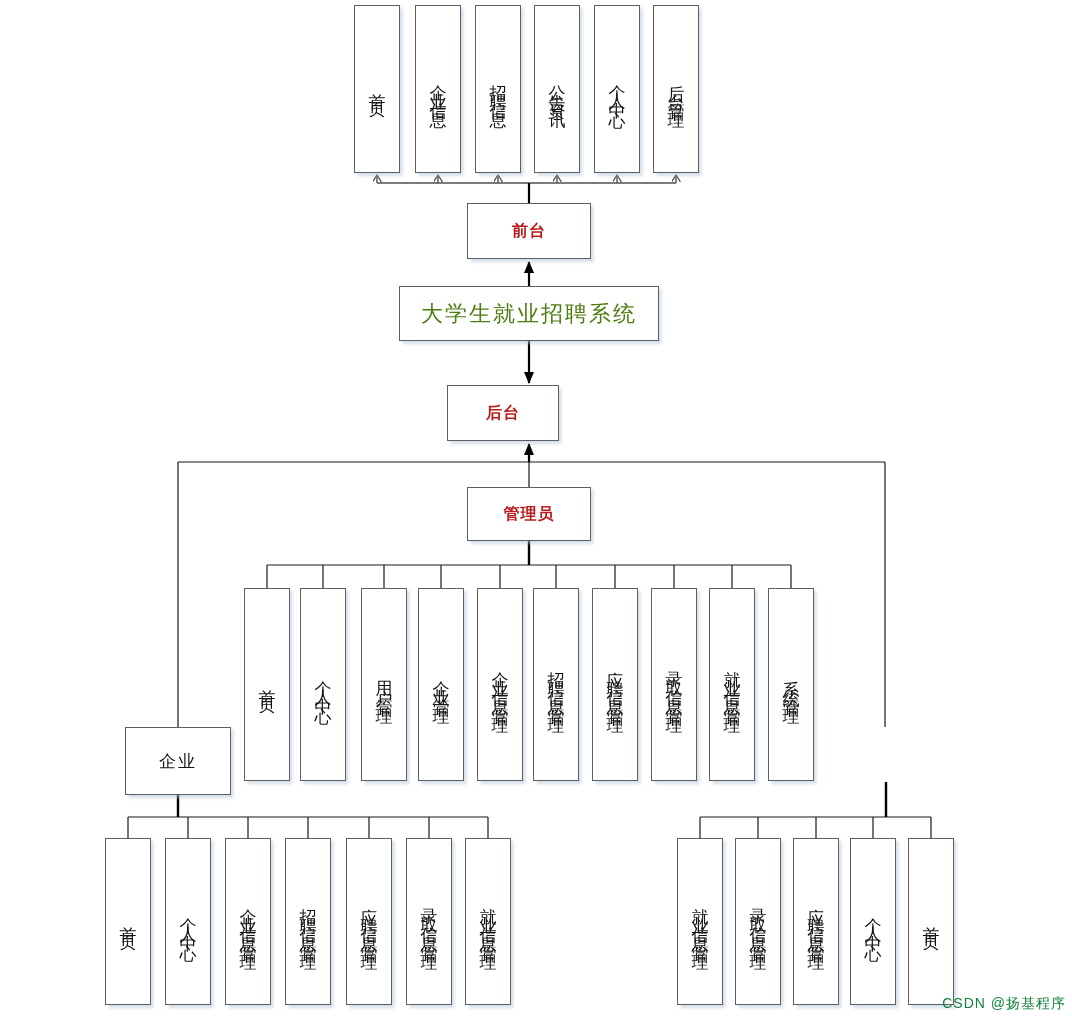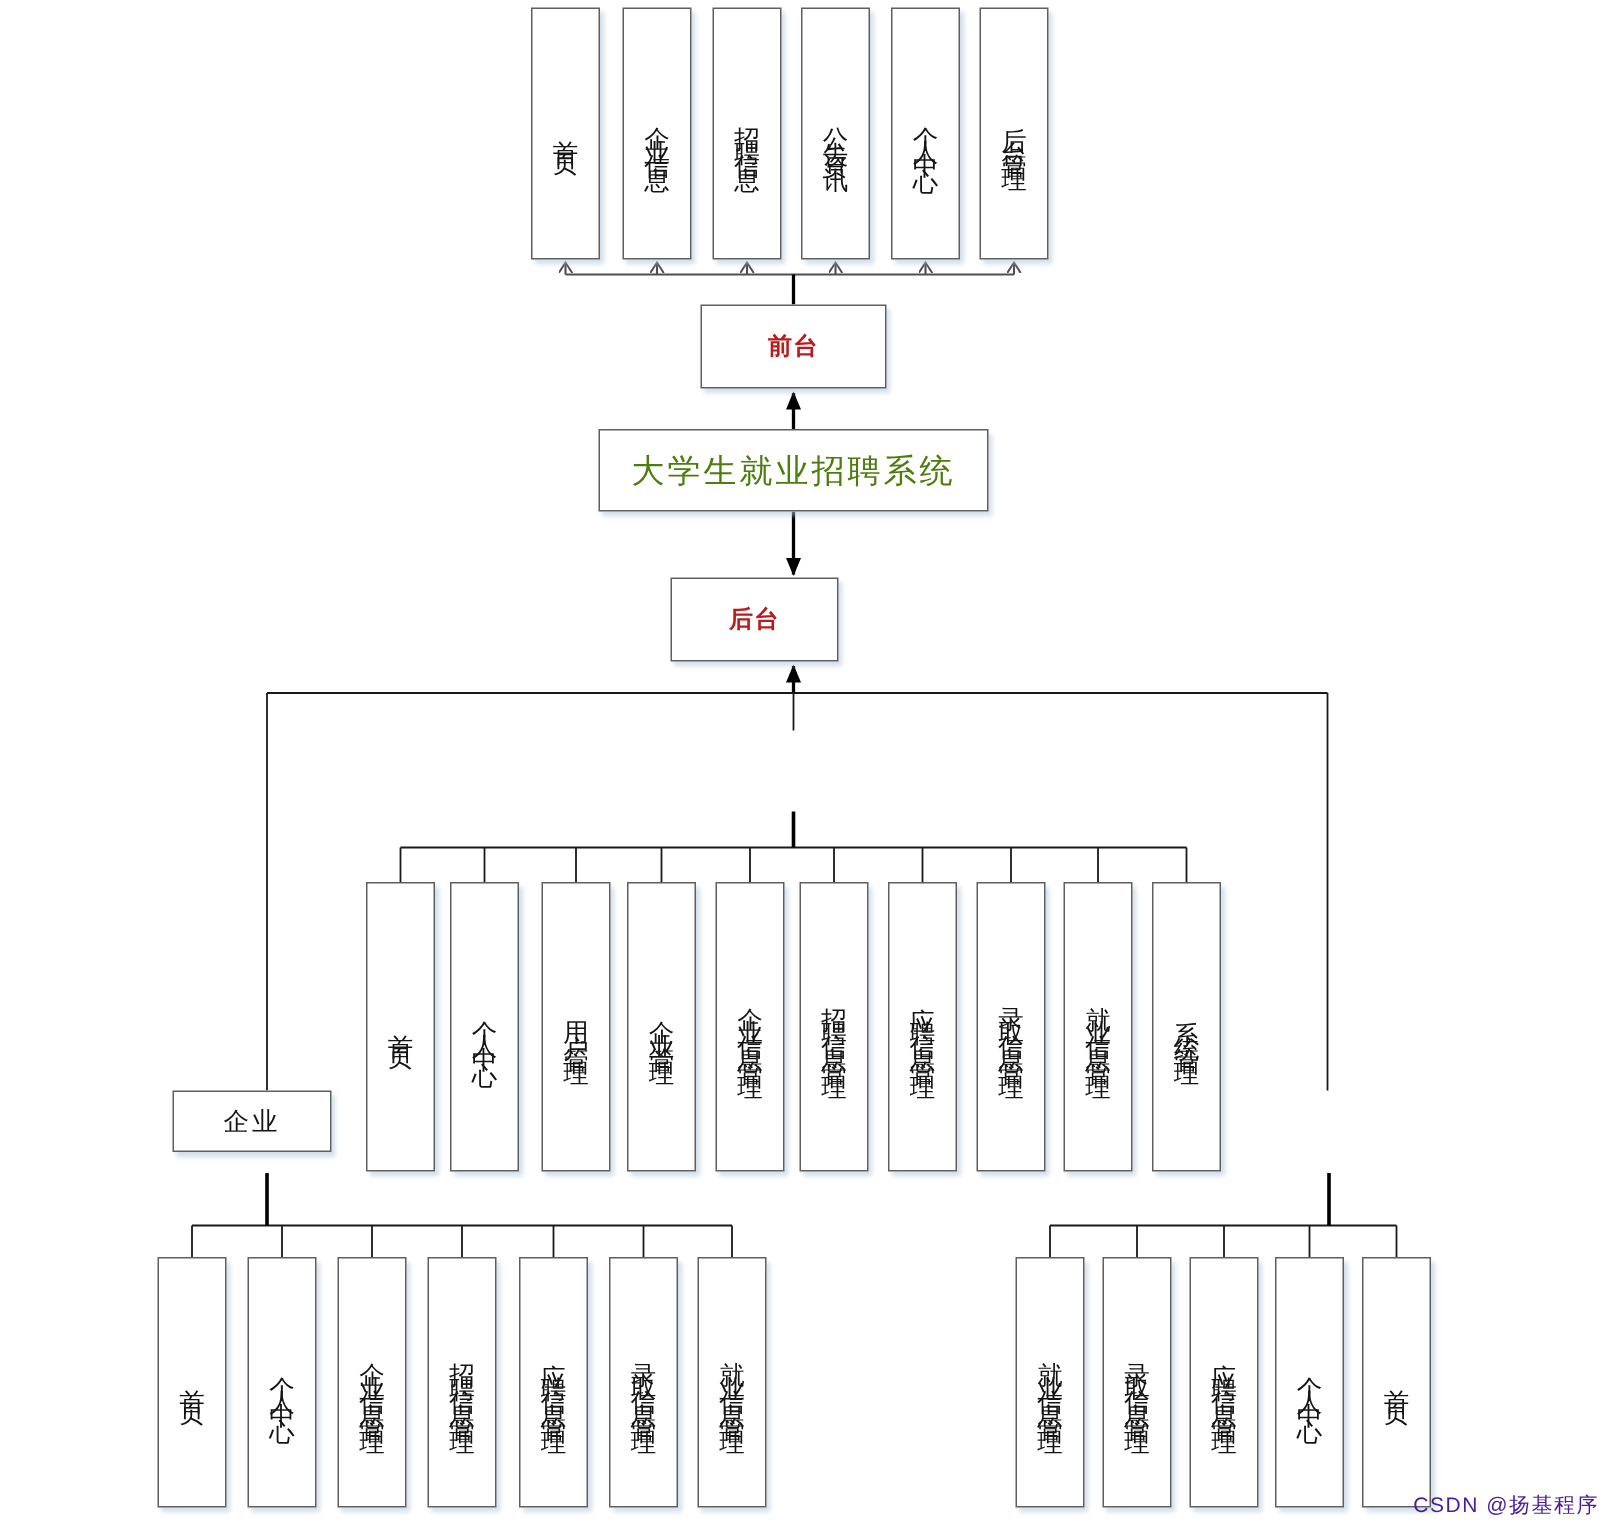--- a/index.html
+++ b/index.html
@@ -9,21 +9,21 @@
   .node{position:absolute;z-index:2;background:#ffffff;border:1.4px solid #5f5f5f;
         box-sizing:border-box;display:flex;align-items:center;justify-content:center;
         box-shadow:2.5px 3px 3px rgba(176,196,216,0.55);}
   .vbox{width:46px;}
   .vtext{writing-mode:vertical-lr;text-orientation:upright;letter-spacing:9px;
          font-family:"Liberation Serif",serif;font-size:17px;color:#141414;line-height:1;}
   .hlabel{font-weight:bold;font-size:16px;color:#b91c1c;letter-spacing:1px;}
   .serif-label{font-family:"Liberation Serif",serif;font-weight:normal;font-size:17px;color:#141414;letter-spacing:2px;}
   .title-text{font-family:"Liberation Serif",serif;font-size:22px;color:#4d7c0f;letter-spacing:2px;}
   .watermark{position:absolute;right:6px;bottom:8px;z-index:3;font-size:14px;
-             color:#4c1d95;letter-spacing:1px;font-family:"Liberation Sans",sans-serif;}
+             color:#15803d;letter-spacing:1px;font-family:"Liberation Sans",sans-serif;}
 </style>
 </head>
 <body>
 
 <div class="stage">
 
   <svg class="connectors" width="1072" height="1021">
     <defs>
       <marker id="solidhead" markerUnits="userSpaceOnUse" markerWidth="13" markerHeight="11" refX="11" refY="5" orient="auto">
         <path d="M0,0 L12,5 L0,10 Z" fill="#000000"></path>
@@ -88,20 +88,23 @@
   <div class="node" style="left:467px;top:203px;width:124px;height:56px">
       <span class="hlabel">前台</span>
     </div>
   <div class="node" style="left:399px;top:286px;width:260px;height:55px">
       <span class="title-text">大学生就业招聘系统</span>
     </div>
   <div class="node" style="left:447px;top:385px;width:112px;height:56px">
       <span class="hlabel">后台</span>
     </div>
 
+  <div class="node" style="left:467px;top:487px;width:124px;height:54px">
+      <span class="hlabel">管理员</span>
+    </div>
 
   <div class="node vbox" style="left:244px;top:588px;height:193px">
       <span class="vtext">首页</span>
     </div>
   <div class="node vbox" style="left:300px;top:588px;height:193px">
       <span class="vtext">个人中心</span>
     </div>
   <div class="node vbox" style="left:361px;top:588px;height:193px">
       <span class="vtext">用户管理</span>
     </div>
@@ -120,21 +123,21 @@
   <div class="node vbox" style="left:651px;top:588px;height:193px">
       <span class="vtext">录取信息管理</span>
     </div>
   <div class="node vbox" style="left:709px;top:588px;height:193px">
       <span class="vtext">就业信息管理</span>
     </div>
   <div class="node vbox" style="left:768px;top:588px;height:193px">
       <span class="vtext">系统管理</span>
     </div>
 
-  <div class="node" style="left:115px;top:727px;width:106px;height:41px">
+  <div class="node" style="left:125px;top:727px;width:106px;height:68px">
       <span class="serif-label">企业</span>
     </div>
 
   <div class="node vbox" style="left:105px;top:838px;height:167px">
       <span class="vtext">首页</span>
     </div>
   <div class="node vbox" style="left:165px;top:838px;height:167px">
       <span class="vtext">个人中心</span>
     </div>
   <div class="node vbox" style="left:225px;top:838px;height:167px">

